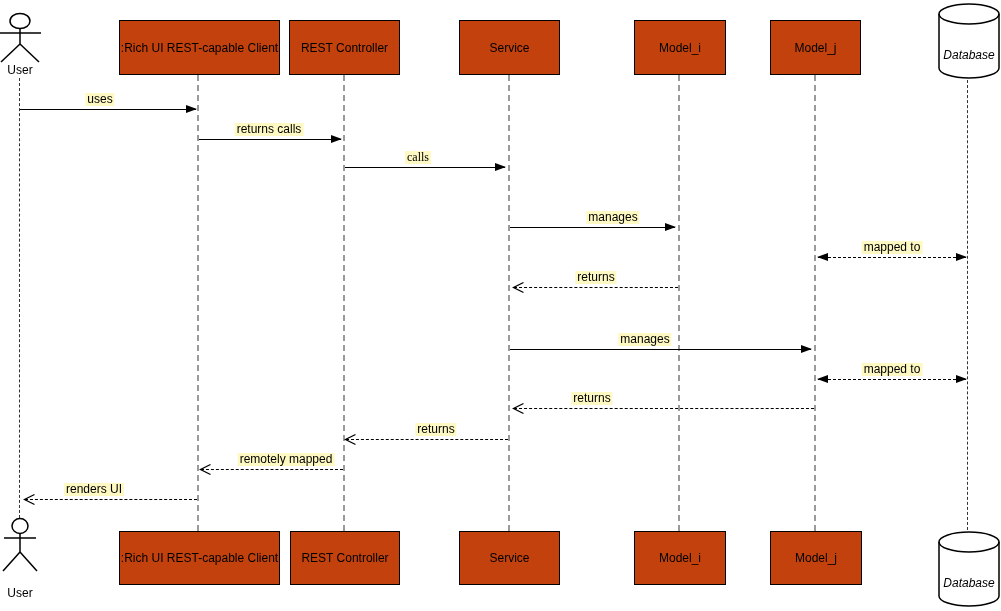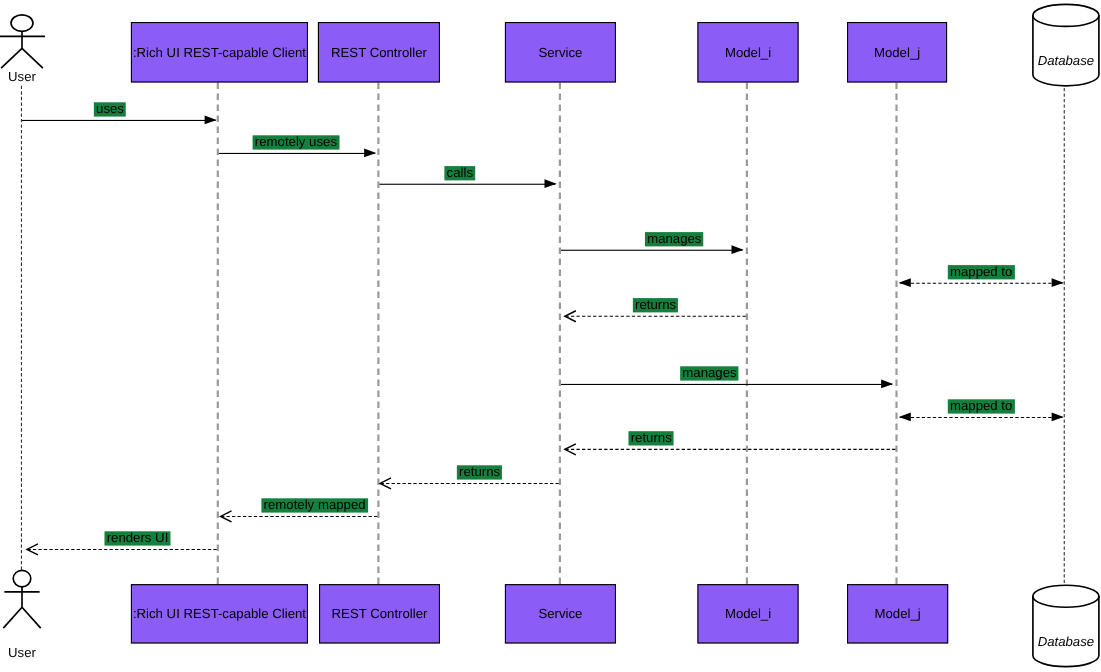--- a/index.html
+++ b/index.html
@@ -1,37 +1,37 @@
 <!DOCTYPE html>
 <html><head>
 <meta charset="utf-8">
 <style>
   html,body{margin:0;padding:0;background:#ffffff;}
   #canvas{
     position:relative;width:1001px;height:611px;background:#ffffff;overflow:hidden;
     font-family:"Liberation Sans",sans-serif;font-size:12px;color:#000;
   }
   .box{
-    position:absolute;box-sizing:border-box;border:1.5px solid #000;background:#8b5cf6;
+    position:absolute;box-sizing:border-box;border:1.5px solid #000;background:#c2410c;
     display:flex;align-items:center;justify-content:center;text-align:center;
     white-space:nowrap;z-index:3;
   }
   .lifeline{position:absolute;width:0;z-index:1;}
   .lifeline.gray{border-left:2px dashed #9a9a9a;}
   .lifeline.dark{border-left:1.3px dashed #333;}
   .actor-figure{position:absolute;z-index:3;}
   .actor-label{position:absolute;text-align:center;white-space:nowrap;z-index:3;}
   .cylinder{position:absolute;z-index:3;}
   .cyl-label{position:absolute;text-align:center;white-space:nowrap;z-index:4;font-style:italic;}
   .msg{position:absolute;height:0;z-index:2;}
   .mline{position:absolute;left:0;right:0;top:-1px;height:0;border-top:1.4px solid #000;}
   .mline.dashed{border-top-style:dashed;}
   .mlabel{
     position:absolute;bottom:4px;white-space:nowrap;transform:translateX(-50%);
-    background:#15803d;padding:0 2px;line-height:13px;
+    background:#fef9c3;padding:0 2px;line-height:13px;
   }
   .head{position:absolute;width:0;height:0;}
   .head.fr{right:-1px;top:-5.5px;border-left:11px solid #000;border-top:4.5px solid transparent;border-bottom:4.5px solid transparent;}
   .head.fl{left:-1px;top:-5.5px;border-right:11px solid #000;border-top:4.5px solid transparent;border-bottom:4.5px solid transparent;}
   .openhead{position:absolute;left:-2px;top:-7px;}
 </style>
 </head>
 <body>
 
 <div id="canvas">
@@ -71,27 +71,27 @@
   </div>
   <div class="cyl-label" style="left:939px;top:48px;width:60px;">Database</div>
 
   <div class="msg" style="left:20px;top:110px;width:176px;">
     <span class="mlabel" style="left:80px;">uses</span>
     <div class="mline"></div>
     <div class="head fr"></div>
   </div>
 
   <div class="msg" style="left:199px;top:140px;width:142px;">
-    <span class="mlabel" style="left:70px;">remotely uses</span>
+    <span class="mlabel" style="left:70px;">returns calls</span>
     <div class="mline"></div>
     <div class="head fr"></div>
   </div>
 
   <div class="msg" style="left:345px;top:168px;width:160px;">
-    <span class="mlabel" style="left:73px;">calls</span>
+    <span class="mlabel" style="left:73px;font-family:Liberation Serif, serif;">calls</span>
     <div class="mline"></div>
     <div class="head fr"></div>
   </div>
 
   <div class="msg" style="left:510px;top:228px;width:165px;">
     <span class="mlabel" style="left:103px;">manages</span>
     <div class="mline"></div>
     <div class="head fr"></div>
   </div>
 
@@ -141,21 +141,21 @@
 
   <div class="msg" style="left:201px;top:470px;width:142px;">
     <span class="mlabel" style="left:85px;">remotely mapped</span>
     <div class="mline dashed"></div>
     <svg class="openhead" width="13" height="13" viewBox="0 0 13 13">
         <path d="M11.5 1.5 L1.5 6.5 L11.5 11.5" fill="none" stroke="#000" stroke-width="1.3"></path>
       </svg>
   </div>
 
   <div class="msg" style="left:25px;top:500px;width:172px;">
-    <span class="mlabel" style="left:100px;">renders UI</span>
+    <span class="mlabel" style="left:69px;">renders UI</span>
     <div class="mline dashed"></div>
     <svg class="openhead" width="13" height="13" viewBox="0 0 13 13">
         <path d="M11.5 1.5 L1.5 6.5 L11.5 11.5" fill="none" stroke="#000" stroke-width="1.3"></path>
       </svg>
   </div>
 
   <div class="actor-figure" style="left:-1px;top:516px;">
     <svg width="42" height="58" viewBox="0 0 42 58">
       <g fill="none" stroke="#000" stroke-width="1.5">
         <ellipse cx="21" cy="10" rx="8" ry="7.5" fill="#fff"></ellipse>

